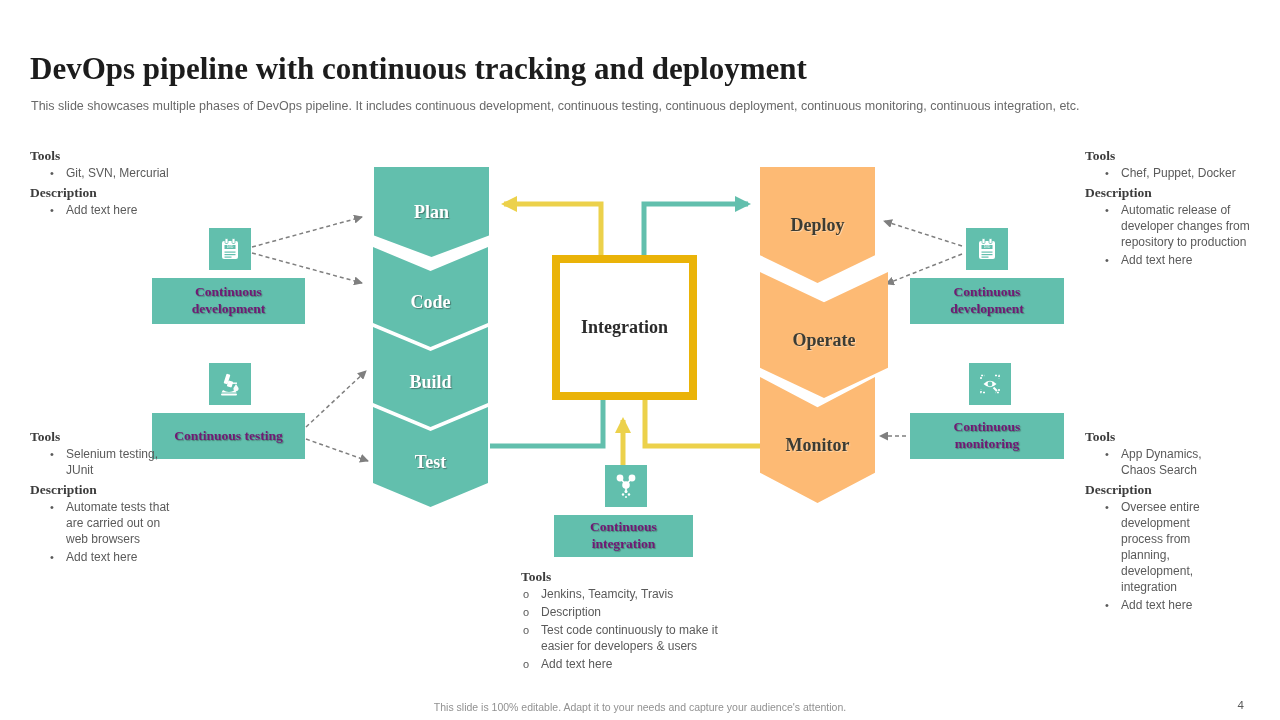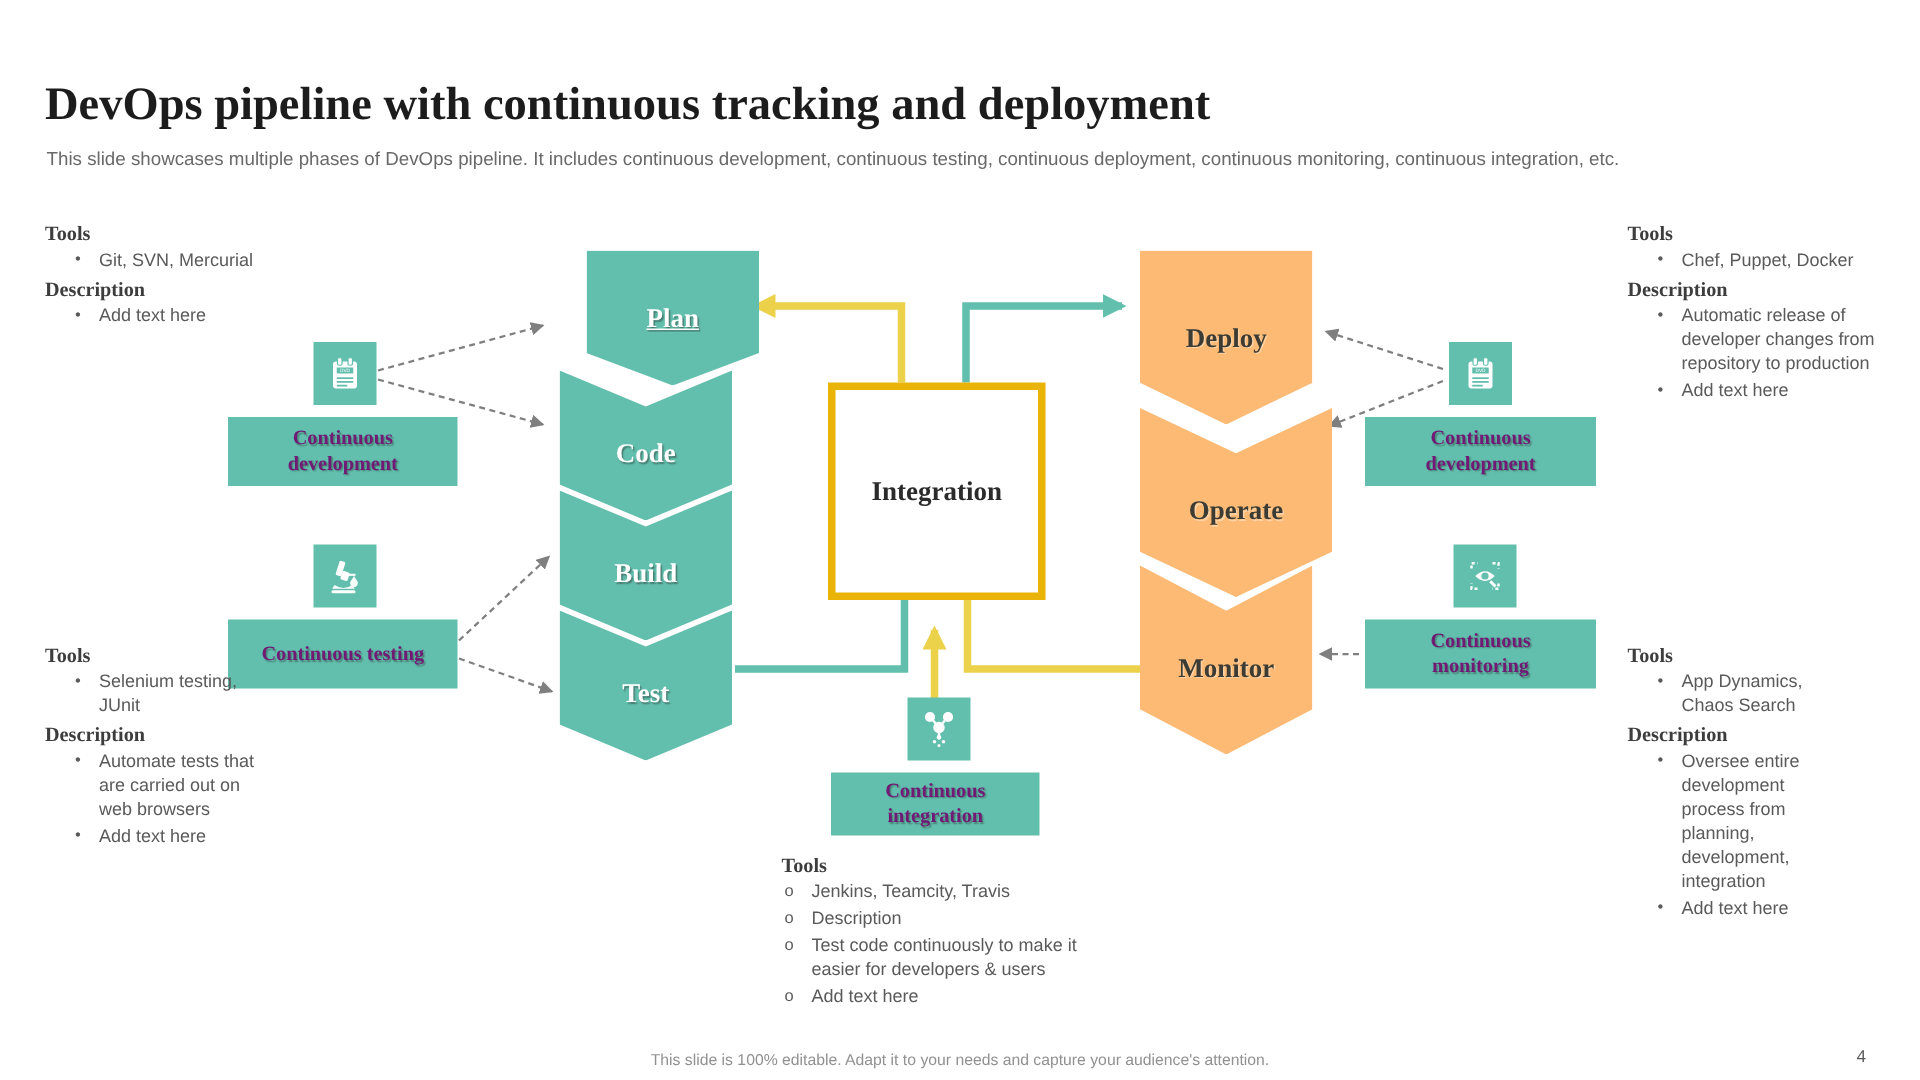--- a/index.html
+++ b/index.html
@@ -10,21 +10,21 @@
   .subtitle{position:absolute;left:31px;top:86px;width:1100px;font-size:12.5px;color:#696969;}
   
   .chev{position:absolute;display:flex;align-items:center;justify-content:center;
         font-family:"Liberation Serif",serif;font-weight:bold;font-size:18px;}
   .chev.teal{background:#62bfad;color:#fff;text-shadow:1px 1px 1px rgba(40,40,40,.45);}
   .chev.yellow{background:#fdba74;color:#3c3c34;text-shadow:1px 1px 0 rgba(255,255,255,.35);}
   .chev.first{clip-path:polygon(0 0,100% 0,100% 76%,50% 100%,0 76%);}
   .chev.mid{clip-path:polygon(0 0,50% 24%,100% 0,100% 76%,50% 100%,0 76%);padding-top:10px;}
   
   .intbox{position:absolute;left:552px;top:255px;width:145px;height:145px;background:#fff;
-          border:5px solid #eab308;box-sizing:border-box;display:flex;align-items:center;justify-content:center;
+          border:8px solid #eab308;box-sizing:border-box;display:flex;align-items:center;justify-content:center;
           font-family:"Liberation Serif",serif;font-weight:bold;font-size:18px;color:#2b2b2b;}
   
   .tile{position:absolute;width:42px;height:42px;background:#62bfad;display:flex;
         align-items:center;justify-content:center;}
   
   .lbox{position:absolute;background:#62bfad;color:#701a75;display:flex;align-items:center;justify-content:center;
         text-align:center;font-family:"Liberation Serif",serif;font-weight:bold;font-size:13.5px;
         line-height:1.25;text-shadow:1px 1px 1px rgba(40,40,40,.4);padding:2px 14px;box-sizing:border-box;}
   
   .panel{position:absolute;color:#5a5a5a;font-size:12px;line-height:1.33;}
@@ -68,21 +68,21 @@
 
     <line x1="252" y1="247" x2="362" y2="217" stroke="#7f7f7f" stroke-width="1.5" stroke-dasharray="4 3" marker-end="url(#ah-gray)"></line>
     <line x1="252" y1="253" x2="362" y2="283" stroke="#7f7f7f" stroke-width="1.5" stroke-dasharray="4 3" marker-end="url(#ah-gray)"></line>
     <line x1="306" y1="427" x2="366" y2="371" stroke="#7f7f7f" stroke-width="1.5" stroke-dasharray="4 3" marker-end="url(#ah-gray)"></line>
     <line x1="306" y1="439" x2="368" y2="461" stroke="#7f7f7f" stroke-width="1.5" stroke-dasharray="4 3" marker-end="url(#ah-gray)"></line>
     <line x1="962" y1="246" x2="884" y2="221" stroke="#7f7f7f" stroke-width="1.5" stroke-dasharray="4 3" marker-end="url(#ah-gray)"></line>
     <line x1="962" y1="254" x2="886" y2="284" stroke="#7f7f7f" stroke-width="1.5" stroke-dasharray="4 3" marker-end="url(#ah-gray)"></line>
     <line x1="906" y1="436" x2="880" y2="436" stroke="#7f7f7f" stroke-width="1.5" stroke-dasharray="4 3" marker-end="url(#ah-gray)"></line>
   </svg>
 
-  <div class="chev teal first" style="left:391px;top:167px;width:115px;height:90px;text-decoration:underline;">
+  <div class="chev teal first" style="left:374px;top:167px;width:115px;height:90px;">
       <span>Plan</span>
     </div>
   <div class="chev teal mid" style="left:373px;top:247px;width:115px;height:90px;">
       <span>Code</span>
     </div>
   <div class="chev teal mid" style="left:373px;top:327px;width:115px;height:90px;">
       <span>Build</span>
     </div>
   <div class="chev teal mid" style="left:373px;top:407px;width:115px;height:90px;">
       <span>Test</span>

